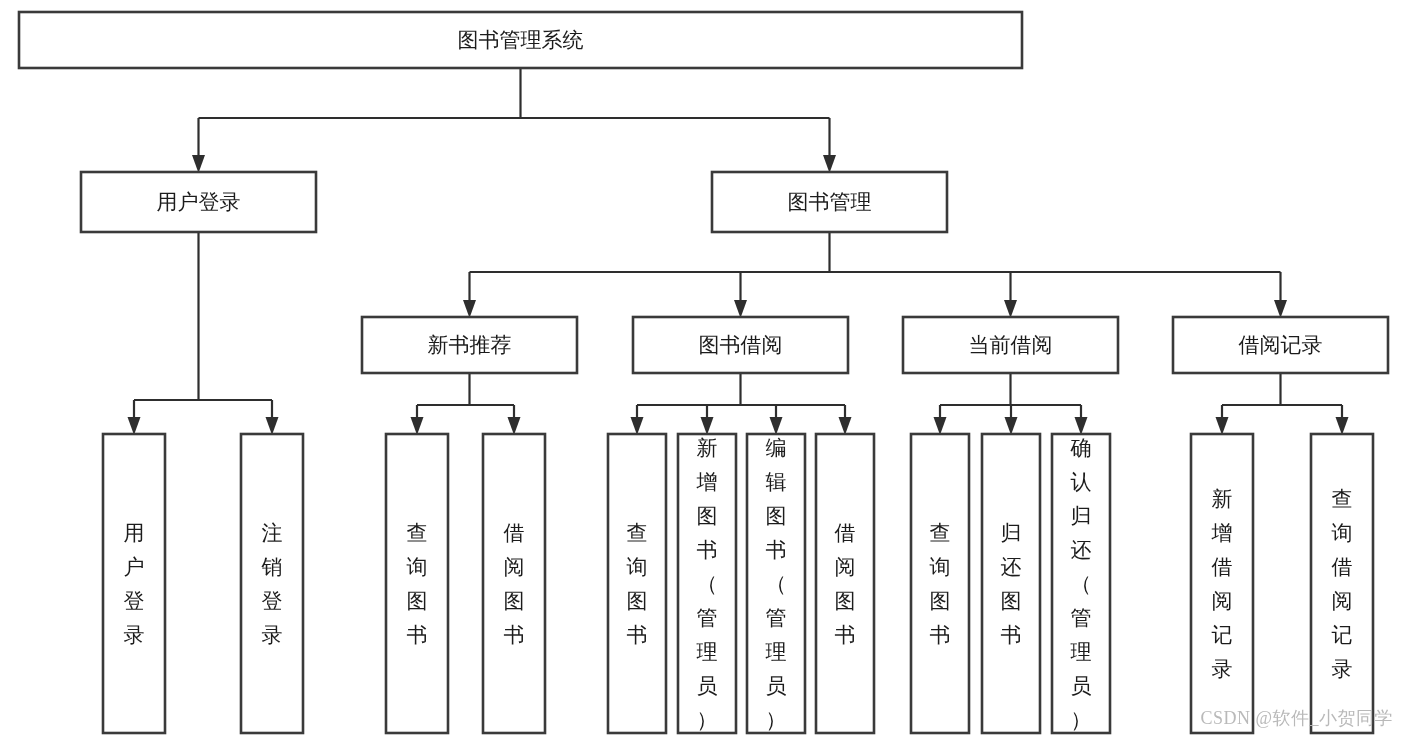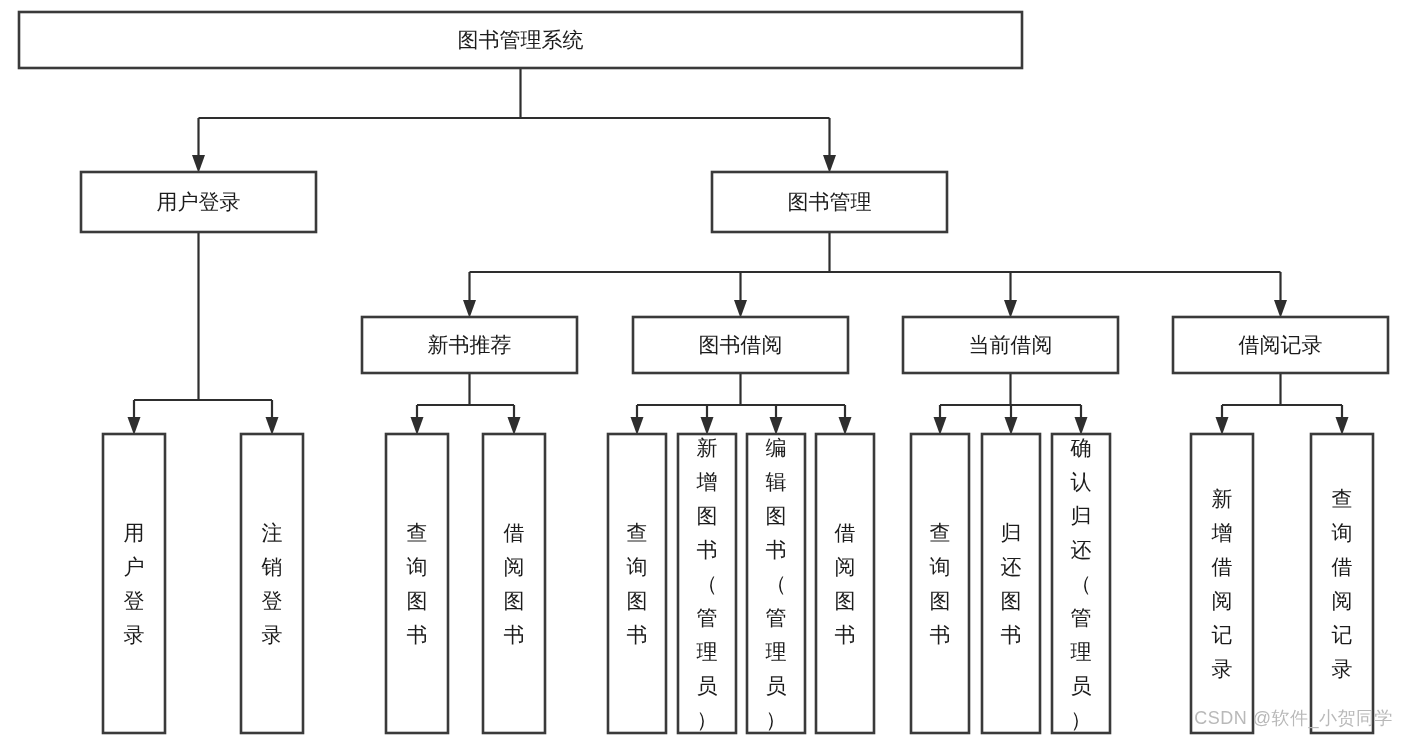--- a/index.html
+++ b/index.html
@@ -52,21 +52,21 @@
     fill: none;
   }
   .arrow-head {
     fill: #2e2e2e;
     stroke: none;
   }
   .watermark-text {
     position: absolute;
     right: 12px;
     bottom: 4px;
-    font-family: Liberation Sans, sans-serif;
+    font-family: Liberation Serif, serif;
     font-size: 18px;
     color: #b9b9b9;
     letter-spacing: 0.5px;
     white-space: nowrap;
     user-select: none;
   }
 </style>
 </head>
 <body>
 

